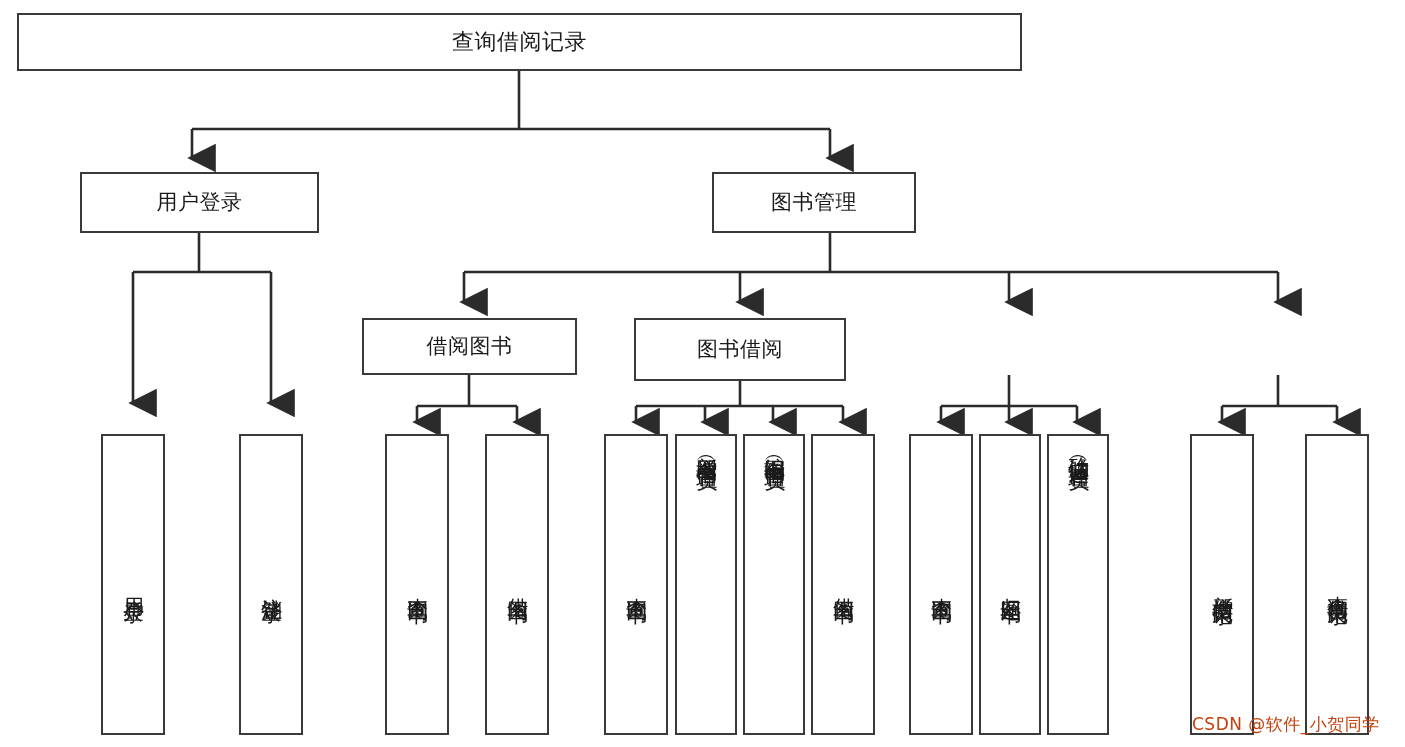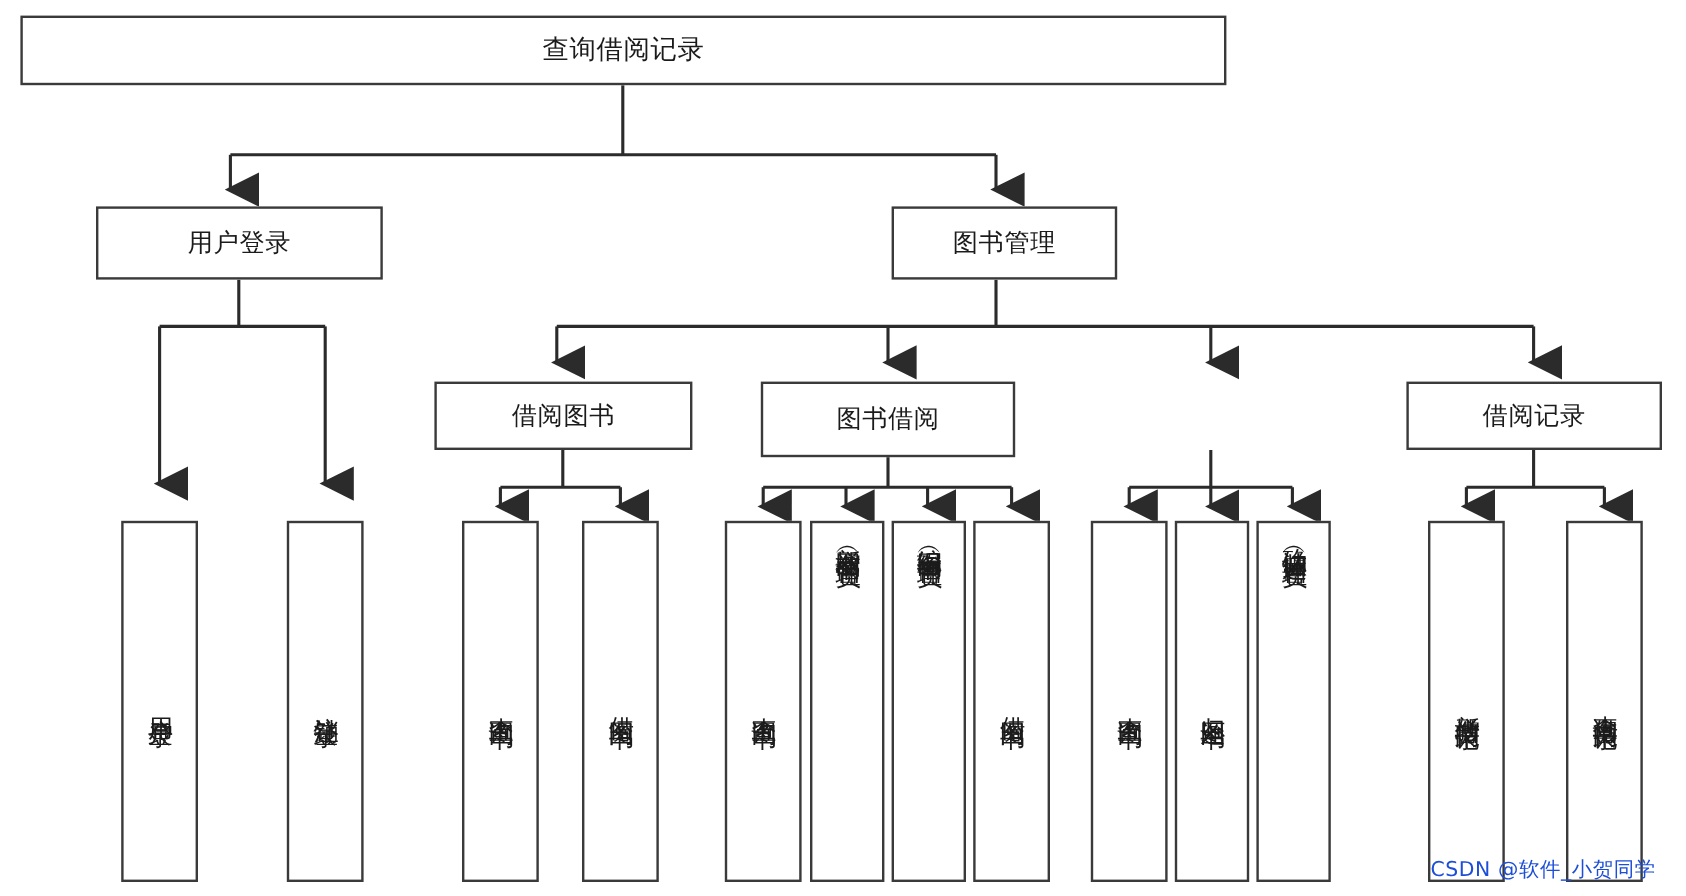--- a/index.html
+++ b/index.html
@@ -67,21 +67,21 @@
   
   .node.vert.centered {
     align-items: center;
     padding-top: 0;
   }
   #watermark {
     position: absolute;
     left: 1192px;
     top: 713px;
     font-size: 17px;
-    color: #1d4ed8;
+    color: #c2410c;
     white-space: nowrap;
     font-family: "DejaVu Sans", "Liberation Sans", sans-serif;
     letter-spacing: 0.5px;
   }
 </style>
 </head>
 <body>
 
 <div id="canvas">
 
@@ -137,33 +137,30 @@
     </g>
   </svg>
 
   <div class="node horiz root" style="left:17px;  top:13px;  width:1005px; height:58px;">
     <span class="label">查询借阅记录</span>
   </div>
 
   <div class="node horiz" style="left:80px;  top:172px; width:239px; height:61px;">
     <span class="label">用户登录</span>
   </div>
-  <div class="node horiz" style="left:712px; top:172px; width:188px; height:61px;margin-left:31px;">
+  <div class="node horiz" style="left:712px; top:172px; width:204px; height:61px;">
     <span class="label">图书管理</span>
   </div>
 
   <div class="node horiz" style="left:362px;  top:318px; width:215px; height:57px;">
     <span class="label">借阅图书</span>
   </div>
   <div class="node horiz" style="left:634px;  top:318px; width:212px; height:63px;">
     <span class="label">图书借阅</span>
   </div>
-  <div class="node horiz" style="left:1172px; top:318px; width:213px; height:57px;">
-    <span class="label">借阅记录</span>
-  </div>
 
   <div class="node vert centered" style="left:101px; top:434px; width:64px; height:301px;">
     <span class="label">用户登录</span>
   </div>
   <div class="node vert centered" style="left:239px; top:434px; width:64px; height:301px;">
     <span class="label">注销登录</span>
   </div>
 
   <div class="node vert centered" style="left:385px; top:434px; width:64px; height:301px;">
     <span class="label">查询图书</span>

